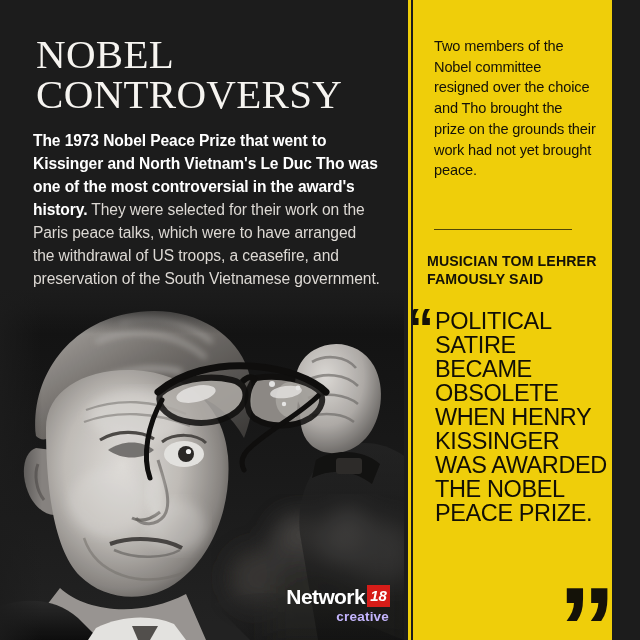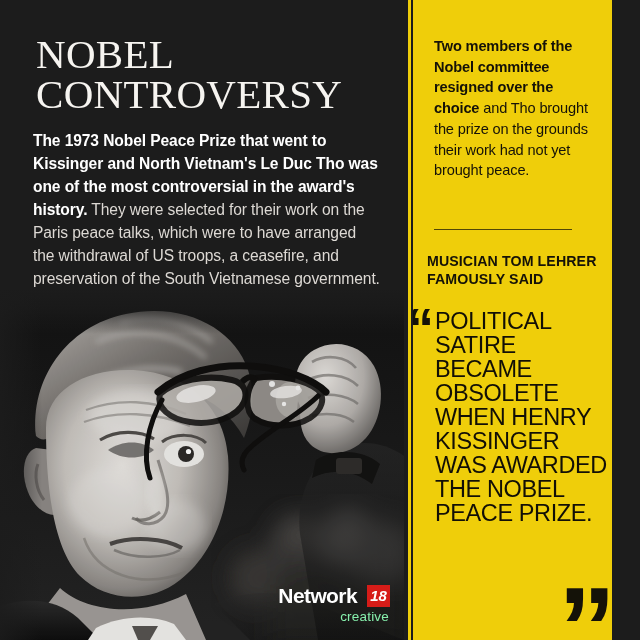--- a/index.html
+++ b/index.html
@@ -90,46 +90,45 @@
   .logo {
     position: absolute;
     right: 14px;
     bottom: 17px;
     text-align: right;
     line-height: 1;
     z-index: 7;
   }
   .logo-row {
     display: flex;
-    align-items: center;
+    align-items: flex-end;
     justify-content: flex-end;
-    gap: 8px;
   }
   .logo-word {
     color: #ffffff;
     font-size: 21px;
     font-weight: bold;
     letter-spacing: -0.6px;
   }
   .logo-badge {
     background: #d61c18;
     color: #ffffff;
     font-size: 15px;
     font-weight: bold;
     line-height: 1;
     padding: 3px 2px 4px 2px;
     margin-left: 2px;
     min-width: 19px;
     text-align: center;
     font-style: italic;
   }
   .logo-sub {
-    color: #86efac;
+    color: #c4b5fd;
     font-size: 13.5px;
-    font-weight: normal;
+    font-weight: bold;
     letter-spacing: 0.2px;
     margin-top: 3px;
     margin-right: 1px;
   }
 
   
   .accent-strip {
     position: absolute;
     left: 408px; top: 0;
     width: 3px; height: 640px;
@@ -147,21 +146,21 @@
   .r-intro {
     position: absolute;
     left: 21px;
     top: 36px;
     width: 163px;
     font-size: 14.6px;
     line-height: 1.42;
     color: #151208;
     letter-spacing: -0.15px;
   }
-  .r-intro .lede { font-weight: bold; }
+  .r-intro .lede { font-weight: normal; }
 
   .divider {
     position: absolute;
     left: 21px;
     top: 229px;
     width: 138px;
     height: 1px;
     background: #1d1a06;
     opacity: 0.75;
   }

